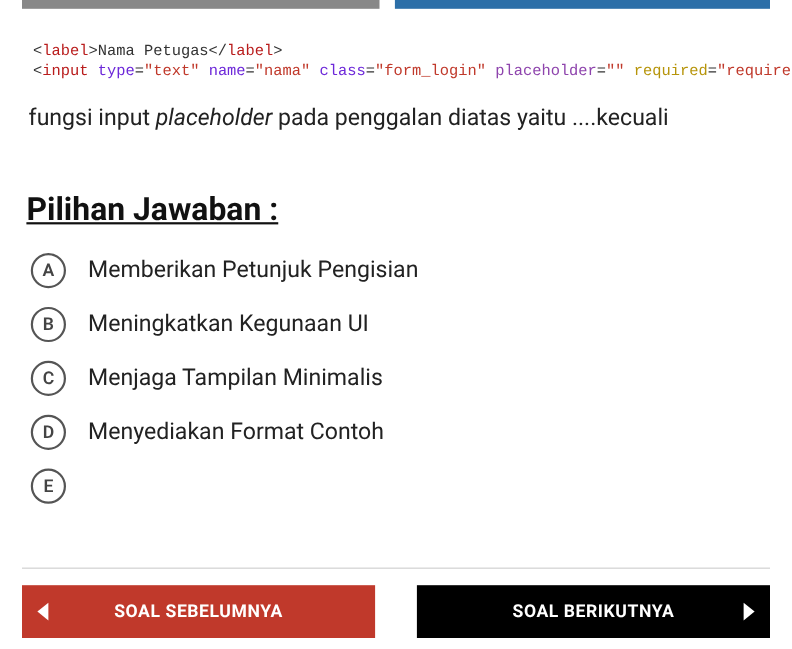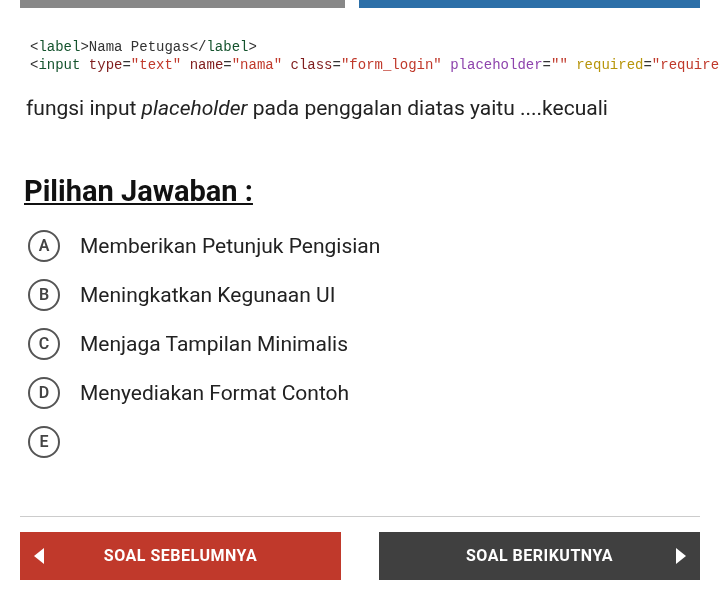--- a/index.html
+++ b/index.html
@@ -32,22 +32,22 @@
       background: #2c6fa8;
       flex: 1.05;
     }
     .code-block {
       font-family: "Courier New", monospace;
       font-size: 14px;
       line-height: 1.3;
       margin: 0 0 20px 10px;
       white-space: pre;
     }
-    .tag-name { color: #14532d; }
-    .attr-name { color: #7f1d1d; text-align: center; }
+    .tag-name { color: #b91c1c; }
+    .attr-name { color: #6d28d9; text-align: center; }
     .attr-val { color: #c0392b; }
     .attr-placeholder { color: #8e44ad; }
     .attr-required { color: #b7950b; }
     .text-black { color: #333; }
     .question-text {
       font-size: 21px;
       color: #222;
       margin: 18px 0 50px 6px;
       line-height: 1.4;
     }
@@ -109,21 +109,21 @@
       align-items: center;
       justify-content: center;
       position: relative;
       cursor: pointer;
       letter-spacing: 0.5px;
     }
     .nav-prev {
       background: #c0392b;
     }
     .nav-next {
-      background: #404040;
+      background: #000000;
     }
     .nav-prev .arrow {
       position: absolute;
       left: 14px;
       width: 0;
       height: 0;
       border-top: 8px solid transparent;
       border-bottom: 8px solid transparent;
       border-right: 10px solid #fff;
     }

